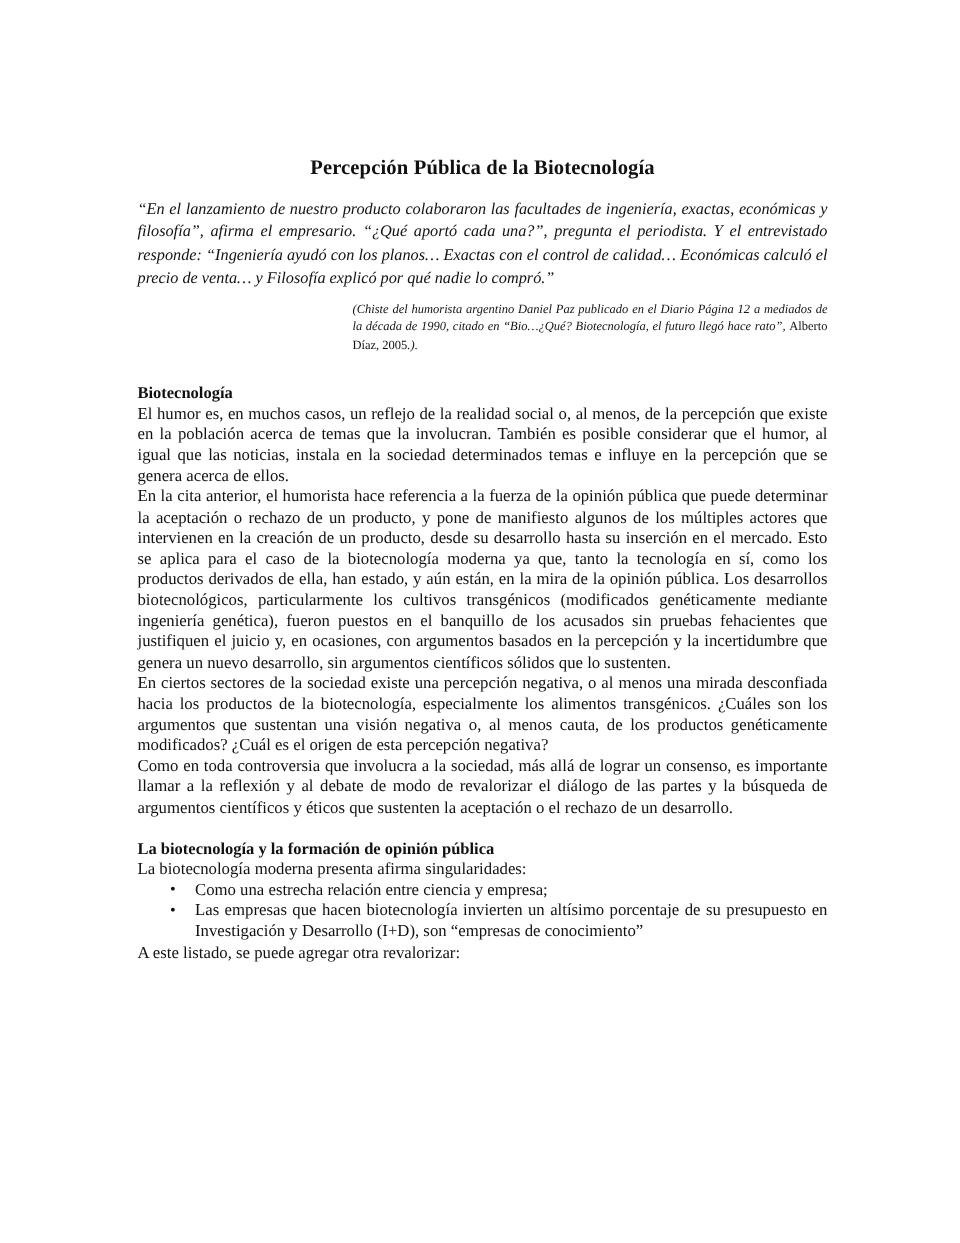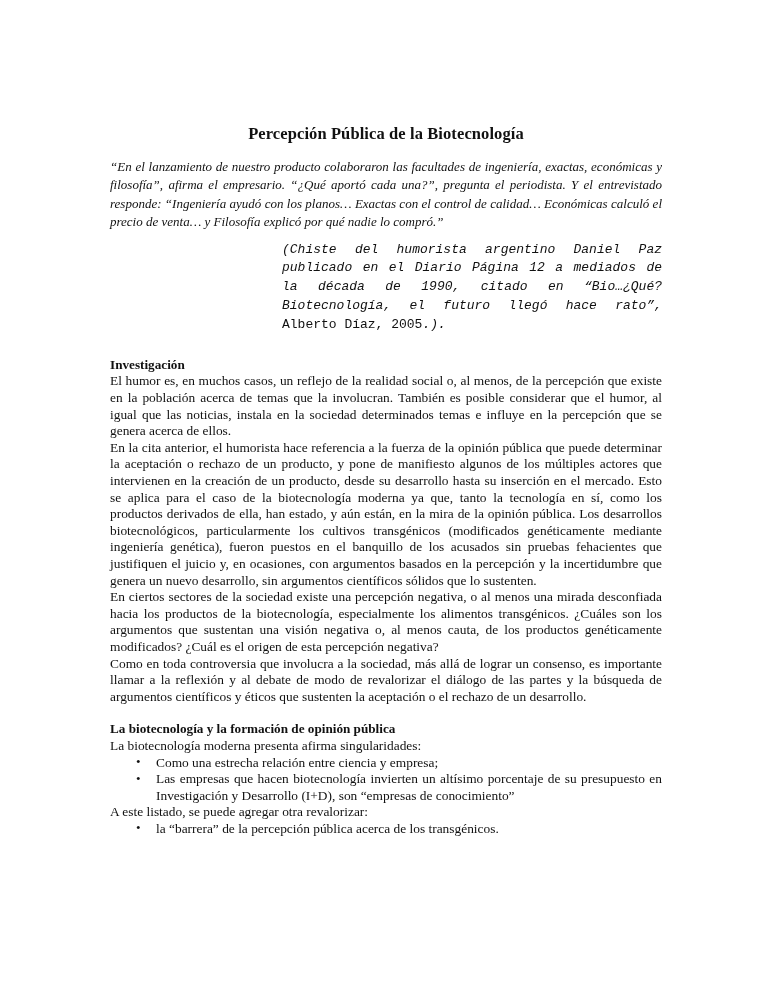--- a/index.html
+++ b/index.html
@@ -44,26 +44,25 @@
     text-align-last: left;
     line-height: 1.42;
     margin: 0 0 9px 0;
     hyphens: none;
   }
 
   
   .citation {
     margin: 0 0 0 auto;
     width: 380px;
-    font-size: 13px;
+    font-size: 10px;
     font-style: italic;
     text-align: justify;
     text-align-last: left;
     line-height: 1.45;
-    font-family: Liberation Mono, monospace;
   }
   .citation .roman {
     font-style: normal;
   }
 
   
   .section-heading {
     font-size: 13.2px;
     font-weight: bold;
     line-height: 1.26;
@@ -121,21 +120,21 @@
   <h1 class="doc-title">Percepción Pública de la Biotecnología</h1>
 
   <p class="epigraph">“En el lanzamiento de nuestro producto colaboraron las facultades de ingeniería, exactas, económicas y filosofía”, afirma el empresario. “¿Qué aportó cada una?”, pregunta el periodista. Y el entrevistado responde: “Ingeniería ayudó con los planos… Exactas con el control de calidad… Económicas calculó el precio de venta… y Filosofía explicó por qué nadie lo compró.”</p>
 
   <div class="citation">
     <span>(Chiste del humorista argentino Daniel Paz publicado en el Diario Página 12 a mediados de la década de 1990, citado en “Bio…¿Qué? Biotecnología, el futuro llegó hace rato”, </span><span class="roman">Alberto Díaz, 2005</span><span>.).</span>
   </div>
 
   <div class="gap-after-citation"></div>
 
-  <h2 class="section-heading">Investigación</h2>
+  <h2 class="section-heading">Biotecnología</h2>
 
   <p class="body-par">El humor es, en muchos casos, un reflejo de la realidad social o, al menos, de la percepción que existe en la población acerca de temas que la involucran. También es posible considerar que el humor, al igual que las noticias, instala en la sociedad determinados temas e influye en la percepción que se genera acerca de ellos.</p>
 
   <p class="body-par">En la cita anterior, el humorista hace referencia a la fuerza de la opinión pública que puede determinar la aceptación o rechazo de un producto, y pone de manifiesto algunos de los múltiples actores que intervienen en la creación de un producto, desde su desarrollo hasta su inserción en el mercado. Esto se aplica para el caso de la biotecnología moderna ya que, tanto la tecnología en sí, como los productos derivados de ella, han estado, y aún están, en la mira de la opinión pública. Los desarrollos biotecnológicos, particularmente los cultivos transgénicos (modificados genéticamente mediante ingeniería genética), fueron puestos en el banquillo de los acusados sin pruebas fehacientes que justifiquen el juicio y, en ocasiones, con argumentos basados en la percepción y la incertidumbre que genera un nuevo desarrollo, sin argumentos científicos sólidos que lo sustenten.</p>
 
   <p class="body-par">En ciertos sectores de la sociedad existe una percepción negativa, o al menos una mirada desconfiada hacia los productos de la biotecnología, especialmente los alimentos transgénicos. ¿Cuáles son los argumentos que sustentan una visión negativa o, al menos cauta, de los productos genéticamente modificados? ¿Cuál es el origen de esta percepción negativa?</p>
 
   <p class="body-par">Como en toda controversia que involucra a la sociedad, más allá de lograr un consenso, es importante llamar a la reflexión y al debate de modo de revalorizar el diálogo de las partes y la búsqueda de argumentos científicos y éticos que sustenten la aceptación o el rechazo de un desarrollo.</p>
 
   <div class="spacer-before-heading"></div>
@@ -144,17 +143,14 @@
 
   <p class="body-par">La biotecnología moderna presenta afirma singularidades:</p>
 
   <ul class="bullets">
     <li>Como una estrecha relación entre ciencia y empresa;</li>
     <li>Las empresas que hacen biotecnología invierten un altísimo porcentaje de su presupuesto en Investigación y Desarrollo (I+D), son “empresas de conocimiento”</li>
   </ul>
 
   <p class="body-par">A este listado, se puede agregar otra revalorizar:</p>
 
-  <ul class="bullets">
-    <li>la “barrera” de la percepción pública acerca de los transgénicos.</li>
-  </ul>
 
 </div>
 
 </body></html>

